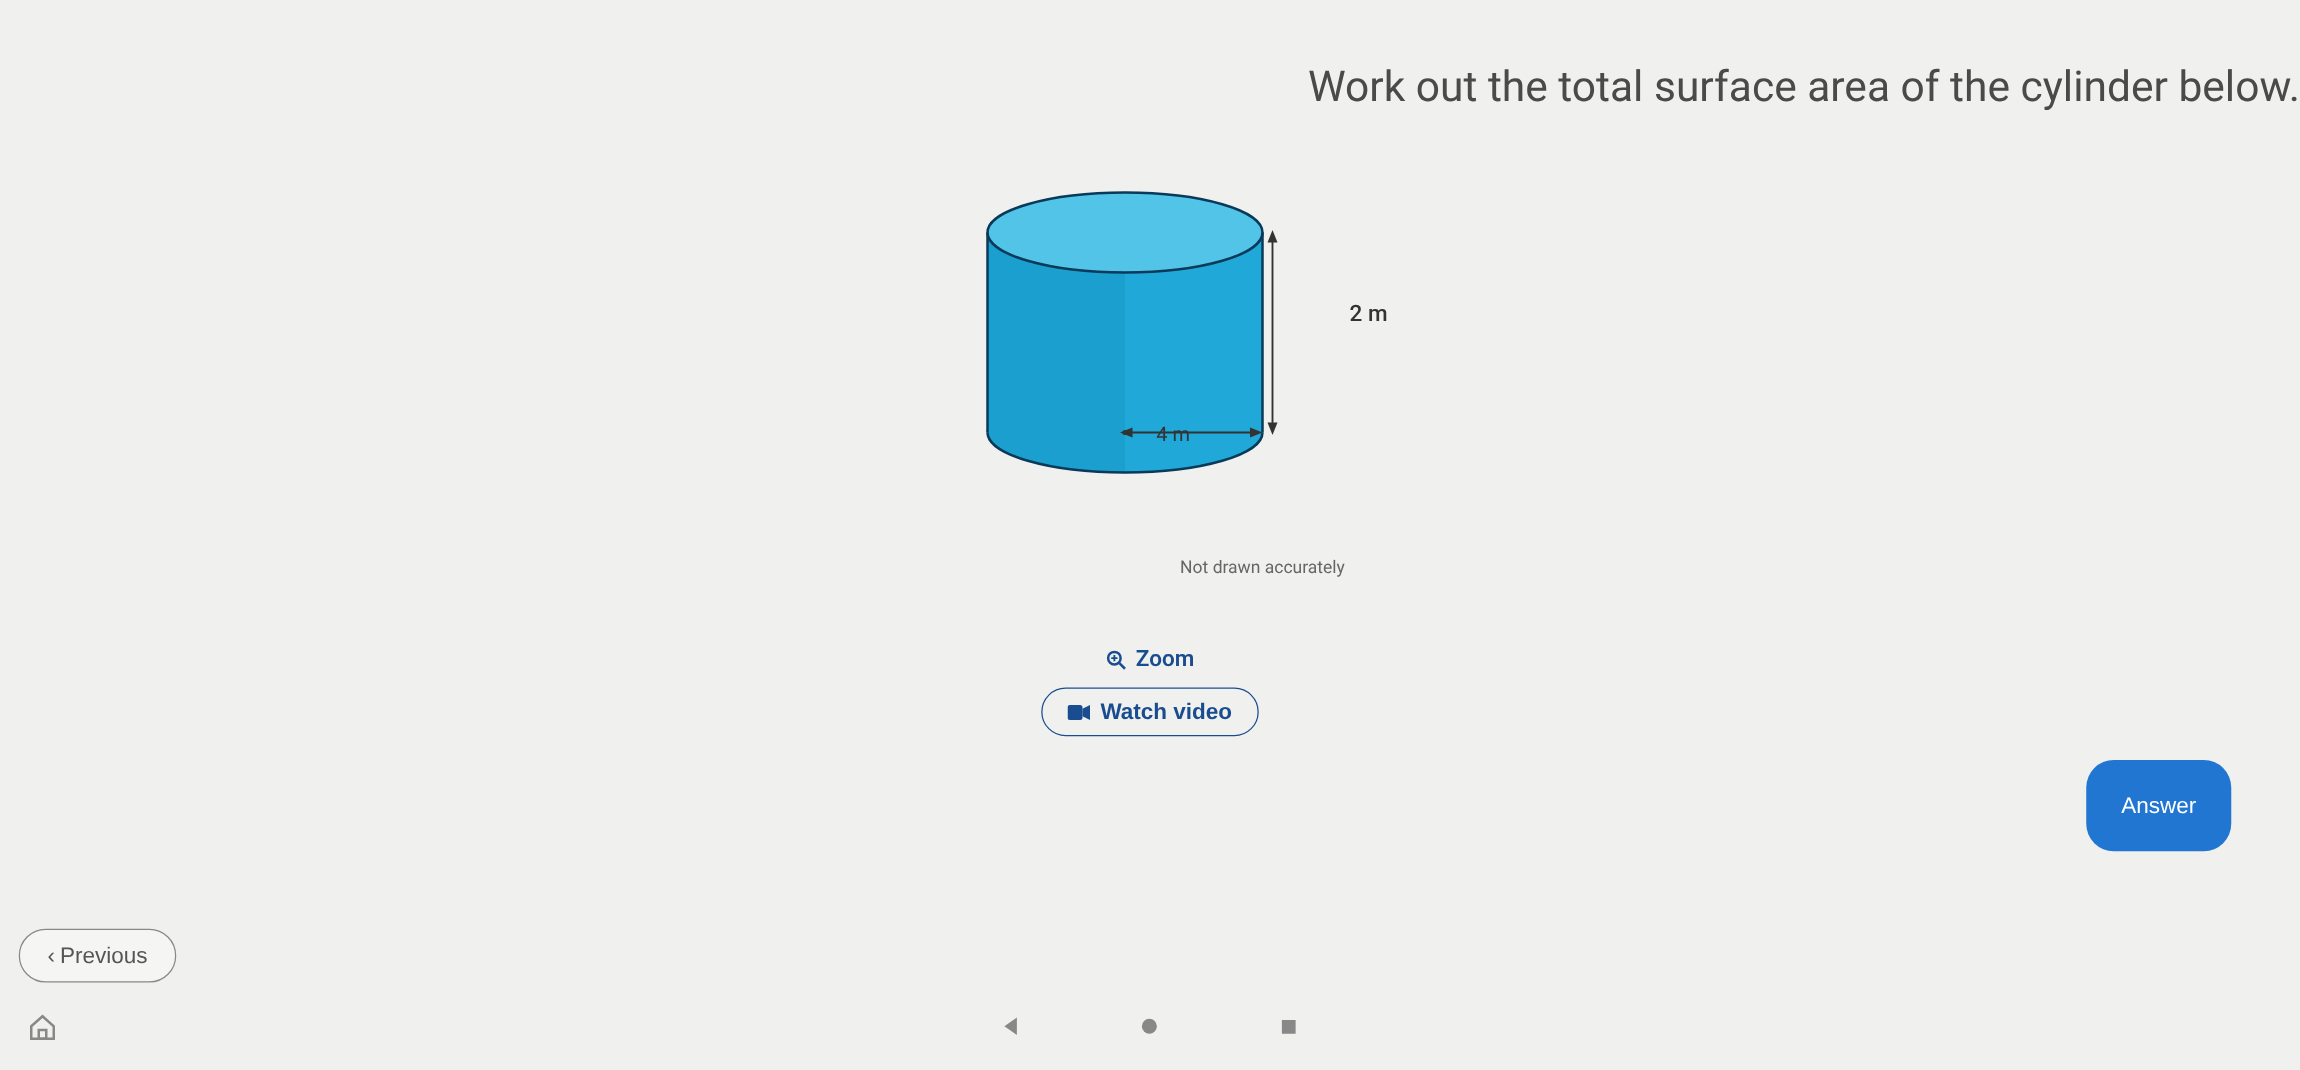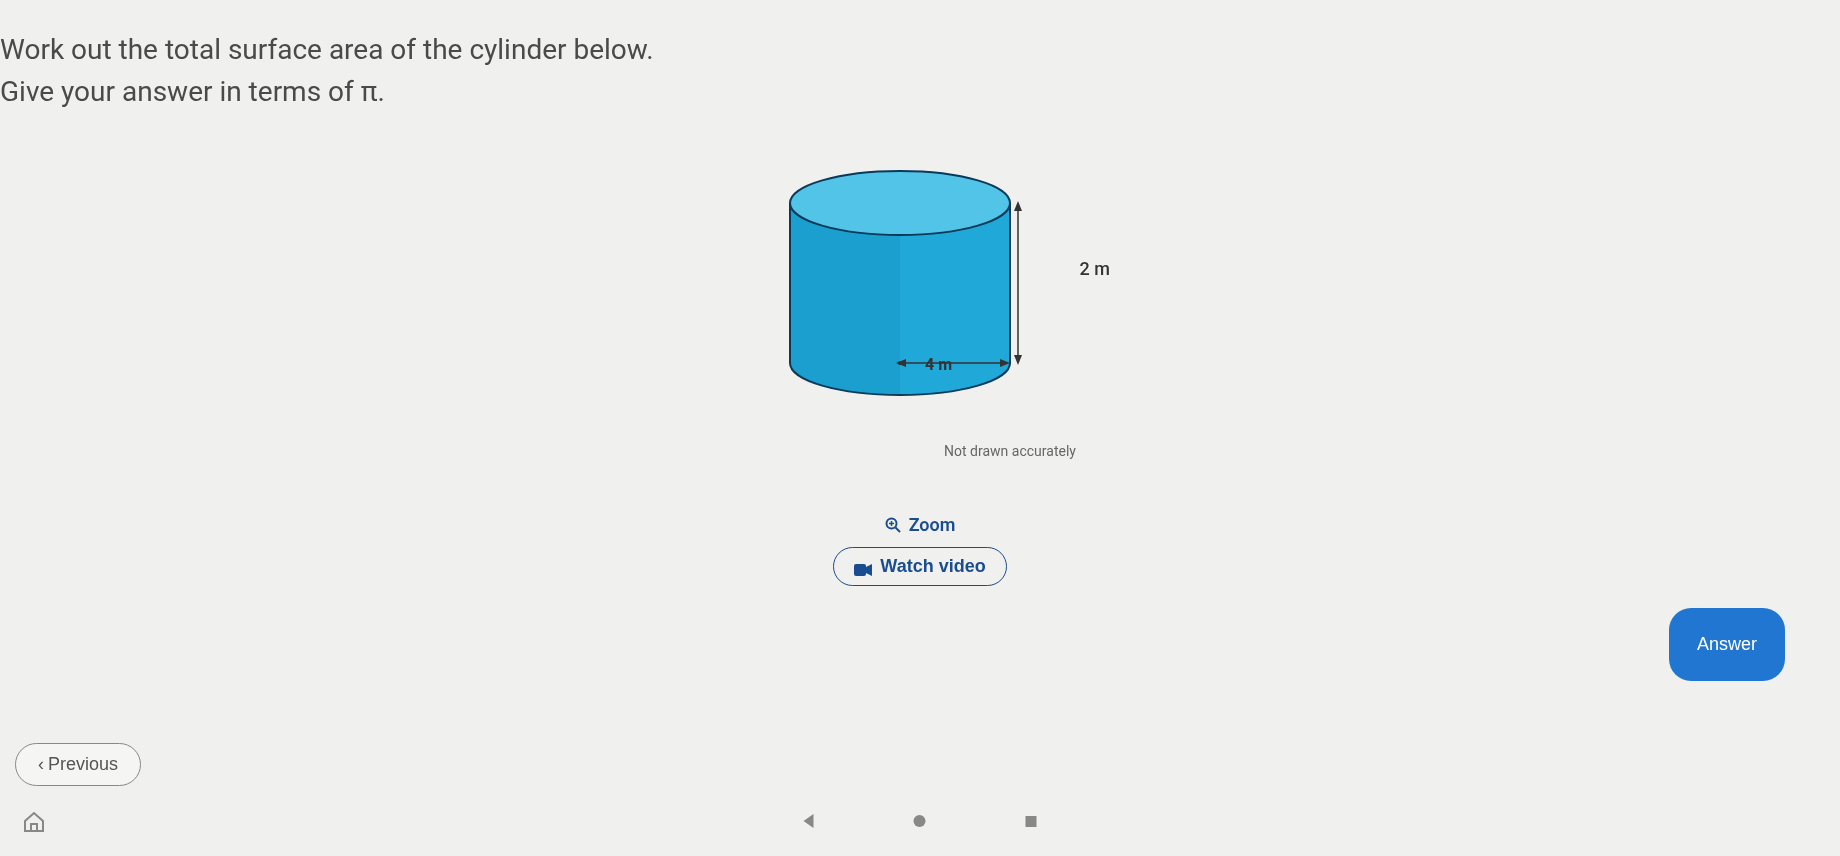--- a/index.html
+++ b/index.html
@@ -11,23 +11,23 @@
     body {
       font-family: -apple-system, BlinkMacSystemFont, 'Segoe UI', Roboto, Arial, sans-serif;
       background: #f0f0ee;
       width: 1840px;
       height: 856px;
       position: relative;
       overflow: hidden;
     }
     
     .question-text {
-      text-align: left;
-      padding-top: 29px;
-      font-size: 28px;
+      text-align: right;
+      padding-top: 45px;
+      font-size: 34px;
       color: #4a4a4a;
       line-height: 1.5;
     }
     
     .diagram-container {
       position: relative;
       width: 300px;
       height: 280px;
       margin: 50px auto 0;
     }
@@ -44,27 +44,28 @@
       color: #333;
       font-weight: 500;
     }
     
     .radius-label {
       position: absolute;
       left: 155px;
       top: 192px;
       font-size: 16px;
       color: #333;
-      font-weight: 700;
+      font-weight: 400;
     }
     
     .accuracy-note {
       text-align: center;
       font-size: 14px;
       color: #666;
+      margin-top: 20px;
       margin-left: 180px;
     }
     
     .controls {
       text-align: center;
       margin-top: 55px;
     }
     
     .zoom-link {
       display: inline-flex;
@@ -77,21 +78,21 @@
       margin-bottom: 12px;
     }
     
     .zoom-icon {
       width: 16px;
       height: 16px;
     }
     
     .watch-video-btn {
       display: inline-flex;
-      align-items: flex-end;
+      align-items: center;
       gap: 8px;
       padding: 8px 20px;
       border: 1.5px solid #1a4d8f;
       border-radius: 22px;
       background: transparent;
       color: #1a4d8f;
       font-size: 18px;
       font-weight: 600;
       cursor: pointer;
     }
@@ -174,21 +175,20 @@
       height: 11px;
       background: #888;
       cursor: pointer;
     }
   </style>
 </head>
 <body>
 
 <div class="question-text">
   <div>Work out the total surface area of the cylinder below.</div>
-  <div>Give your answer in terms of π.</div>
 </div>
 
 <div class="diagram-container">
   <svg class="cylinder-svg" width="260" height="250" viewBox="0 0 260 250">
 
     <path d="M 20 200 A 110 32 0 0 1 240 200" fill="none" stroke="#1a5a8a" stroke-width="1.5" stroke-dasharray="4,4"></path>
 
     <path d="M 20 40 L 20 200 A 110 32 0 0 0 240 200 L 240 40 Z" fill="#1fa8d8" stroke="none"></path>
 
     <path d="M 20 40 L 20 200 A 110 32 0 0 0 130 232 L 130 72 A 110 32 0 0 1 20 40 Z" fill="#1895c4" opacity="0.5"></path>

